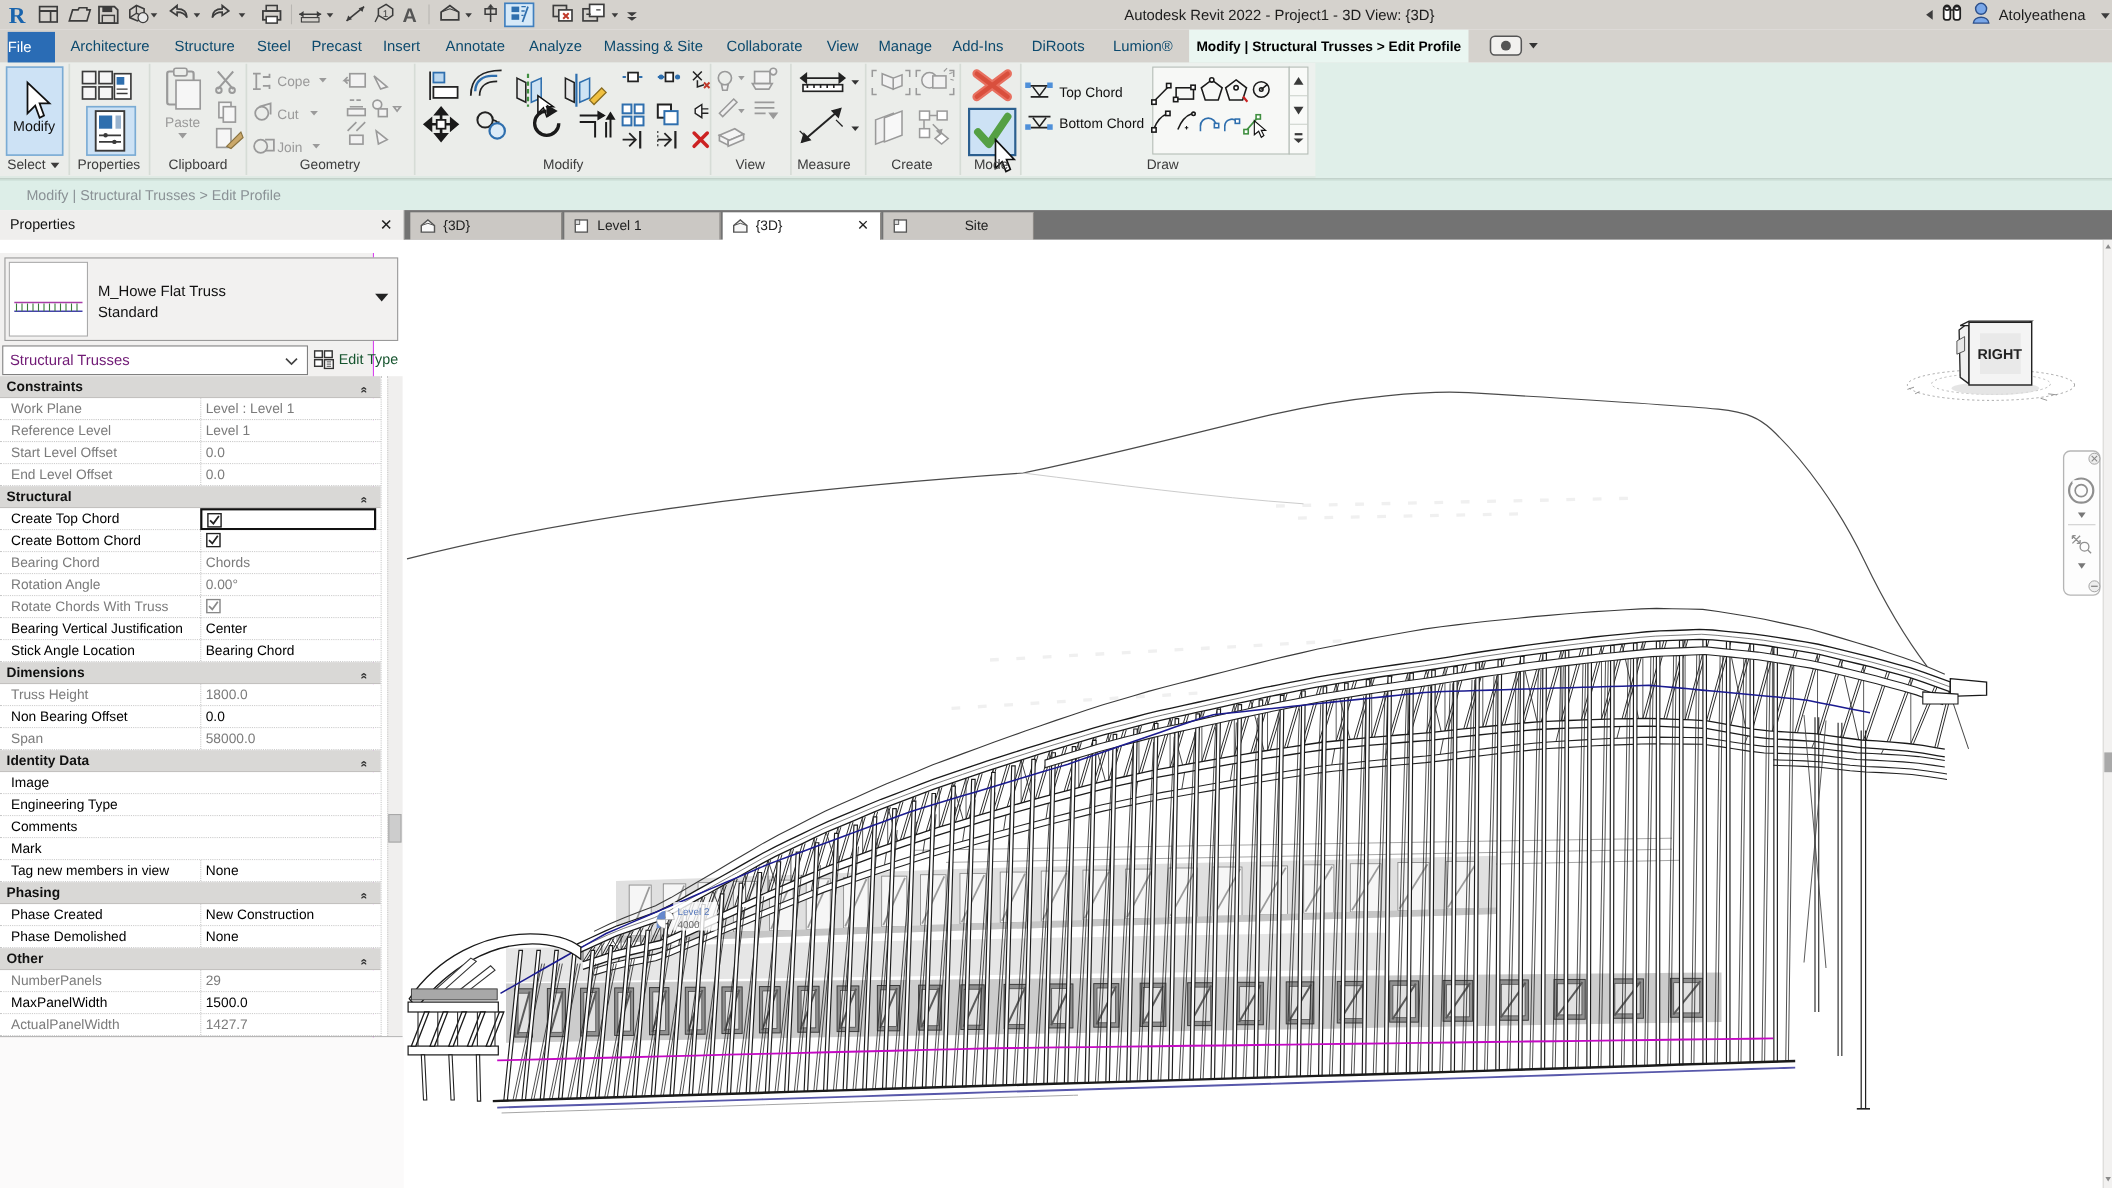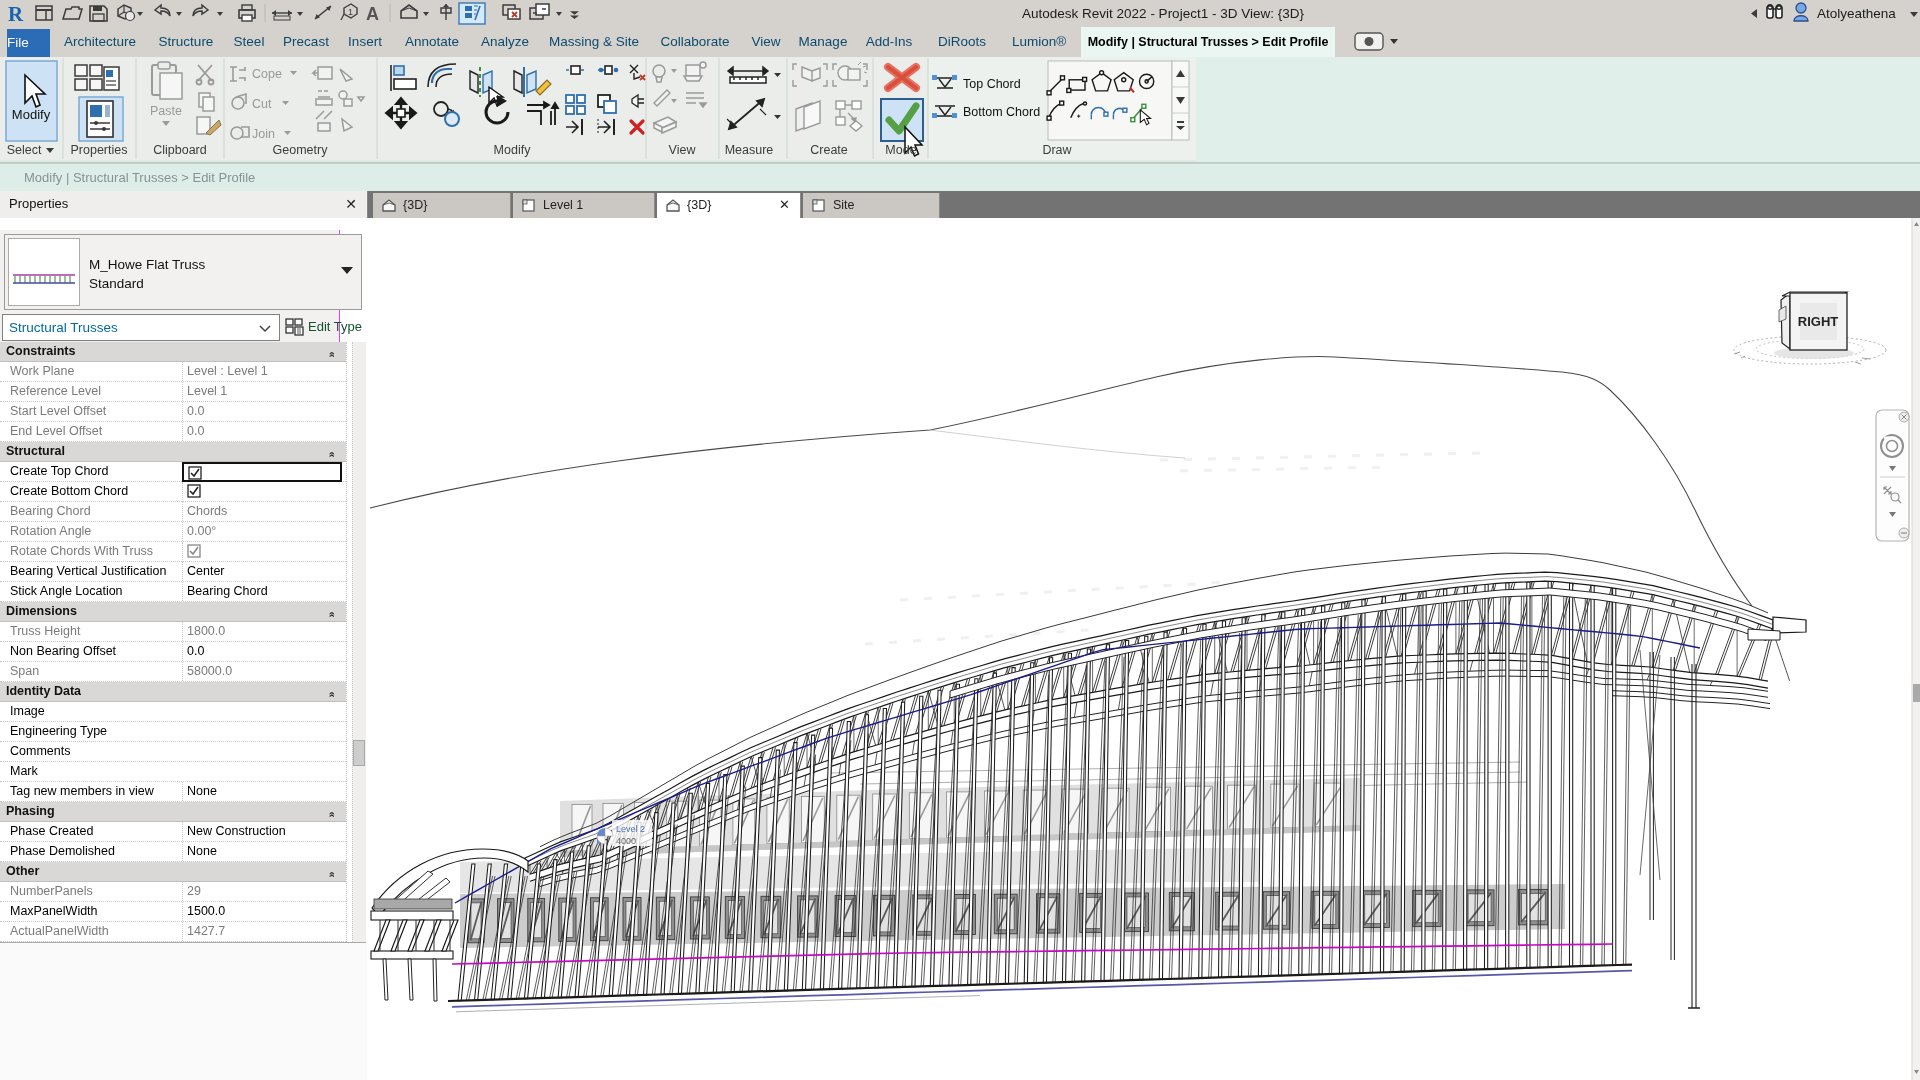--- a/index.html
+++ b/index.html
@@ -443,21 +443,21 @@
         <path d="M2 7 L8 5 L14 7" fill="none" stroke="#555" stroke-width="0.9"></path>
       </svg><span style="margin-left:30px">{3D}</span></div>
     <div class="ptab" style="left:145px;width:142px;background:#cbc8c4;"><svg width="16" height="15" style="position:absolute;left:8px;top:5px">
         <rect x="2" y="2" width="11" height="11" fill="#fff" stroke="#555" stroke-width="1.2"></rect>
         <rect x="2" y="2" width="4" height="4" fill="#ddd" stroke="#555" stroke-width="0.8"></rect>
       </svg><span style="margin-left:30px">Level 1</span></div>
     <div class="ptab" style="left:289px;width:144px;background:#ffffff;height:26px;border-right:1px solid #8d8a86;"><svg width="17" height="15" style="position:absolute;left:8px;top:5px">
         <path d="M2 7 L8 2 L14 7 L14 13 L2 13 Z" fill="#f8f8f8" stroke="#555" stroke-width="1.3"></path>
         <path d="M2 7 L8 5 L14 7" fill="none" stroke="#555" stroke-width="0.9"></path>
       </svg><span style="margin-left:30px">{3D}</span><span style="position:absolute;right:10px;top:0;font-size:13px;color:#222">✕</span></div>
-    <div class="ptab" style="left:435px;width:137px;background:#cbc8c4;"><svg width="16" height="15" style="position:absolute;left:8px;top:5px">
+    <div class="ptab" style="left:435px;width:137px;background:#cbc8c4;padding-left:44px;"><svg width="16" height="15" style="position:absolute;left:8px;top:5px">
         <rect x="2" y="2" width="11" height="11" fill="#fff" stroke="#555" stroke-width="1.2"></rect>
         <rect x="2" y="2" width="4" height="4" fill="#ddd" stroke="#555" stroke-width="0.8"></rect>
       </svg><span style="margin-left:30px">Site</span></div>
   </div>
 <div class="abs" id="props">
     <div style="position:absolute;left:4px;top:4px;width:358px;height:76px;background:#f2f1f0;border:1px solid #9a9a9a">
       <div style="position:absolute;left:3px;top:3px;width:72px;height:68px;background:#fff;border:1px solid #aaa"><svg width="70" height="66">
           <line x1="4" y1="36" x2="66" y2="36" stroke="#a83ca8" stroke-width="1.5"></line>
           <line x1="4" y1="44" x2="66" y2="44" stroke="#4444aa" stroke-width="1.5"></line>
           <g stroke="#3a7a3a" stroke-width="1">
@@ -471,21 +471,21 @@
             <line x1="41" y1="37" x2="41" y2="44"></line>
             <line x1="46" y1="37" x2="46" y2="44"></line>
             <line x1="51" y1="37" x2="51" y2="44"></line>
             <line x1="56" y1="37" x2="56" y2="44"></line>
             <line x1="61" y1="37" x2="61" y2="44"></line>
           </g>
         </svg></div>
       <div style="position:absolute;left:84px;top:20px;font-size:13.5px;color:#111;line-height:19px">M_Howe Flat Truss<br>Standard</div>
       <div style="position:absolute;right:8px;top:32px;width:0;height:0;border-left:6px solid transparent;border-right:6px solid transparent;border-top:7px solid #222"></div>
     </div>
-    <div style="position:absolute;left:2px;top:84px;width:278px;height:27px;background:#fff;border:1px solid #808080;font-size:13.5px;color:#0369a1;line-height:25px"><span style="margin-left:6px">Structural Trusses</span><svg width="12" height="8" style="position:absolute;right:8px;top:10px">
+    <div style="position:absolute;left:2px;top:84px;width:278px;height:27px;background:#fff;border:1px solid #808080;font-size:13.5px;color:#701a75;line-height:25px"><span style="margin-left:6px">Structural Trusses</span><svg width="12" height="8" style="position:absolute;right:8px;top:10px">
         <path d="M1 1 L6 6 L11 1" fill="none" stroke="#444" stroke-width="1.5"></path>
       </svg></div>
     <div style="position:absolute;left:283px;top:84px;width:83px;height:27px;font-size:13px;color:#14532d;line-height:25px"><svg width="20" height="18" style="position:absolute;left:2px;top:4px">
         <g fill="#fff" stroke="#333" stroke-width="1.3">
           <rect x="1" y="1" width="7" height="6"></rect>
           <rect x="1" y="9" width="7" height="6"></rect>
           <rect x="10" y="1" width="7" height="6"></rect>
           <rect x="10" y="9" width="8" height="8"></rect>
         </g>
         <path d="M12 11 l4 0 m-4 2 l4 0 m-4 2 l4 0" stroke="#333" stroke-width="0.8"></path>

